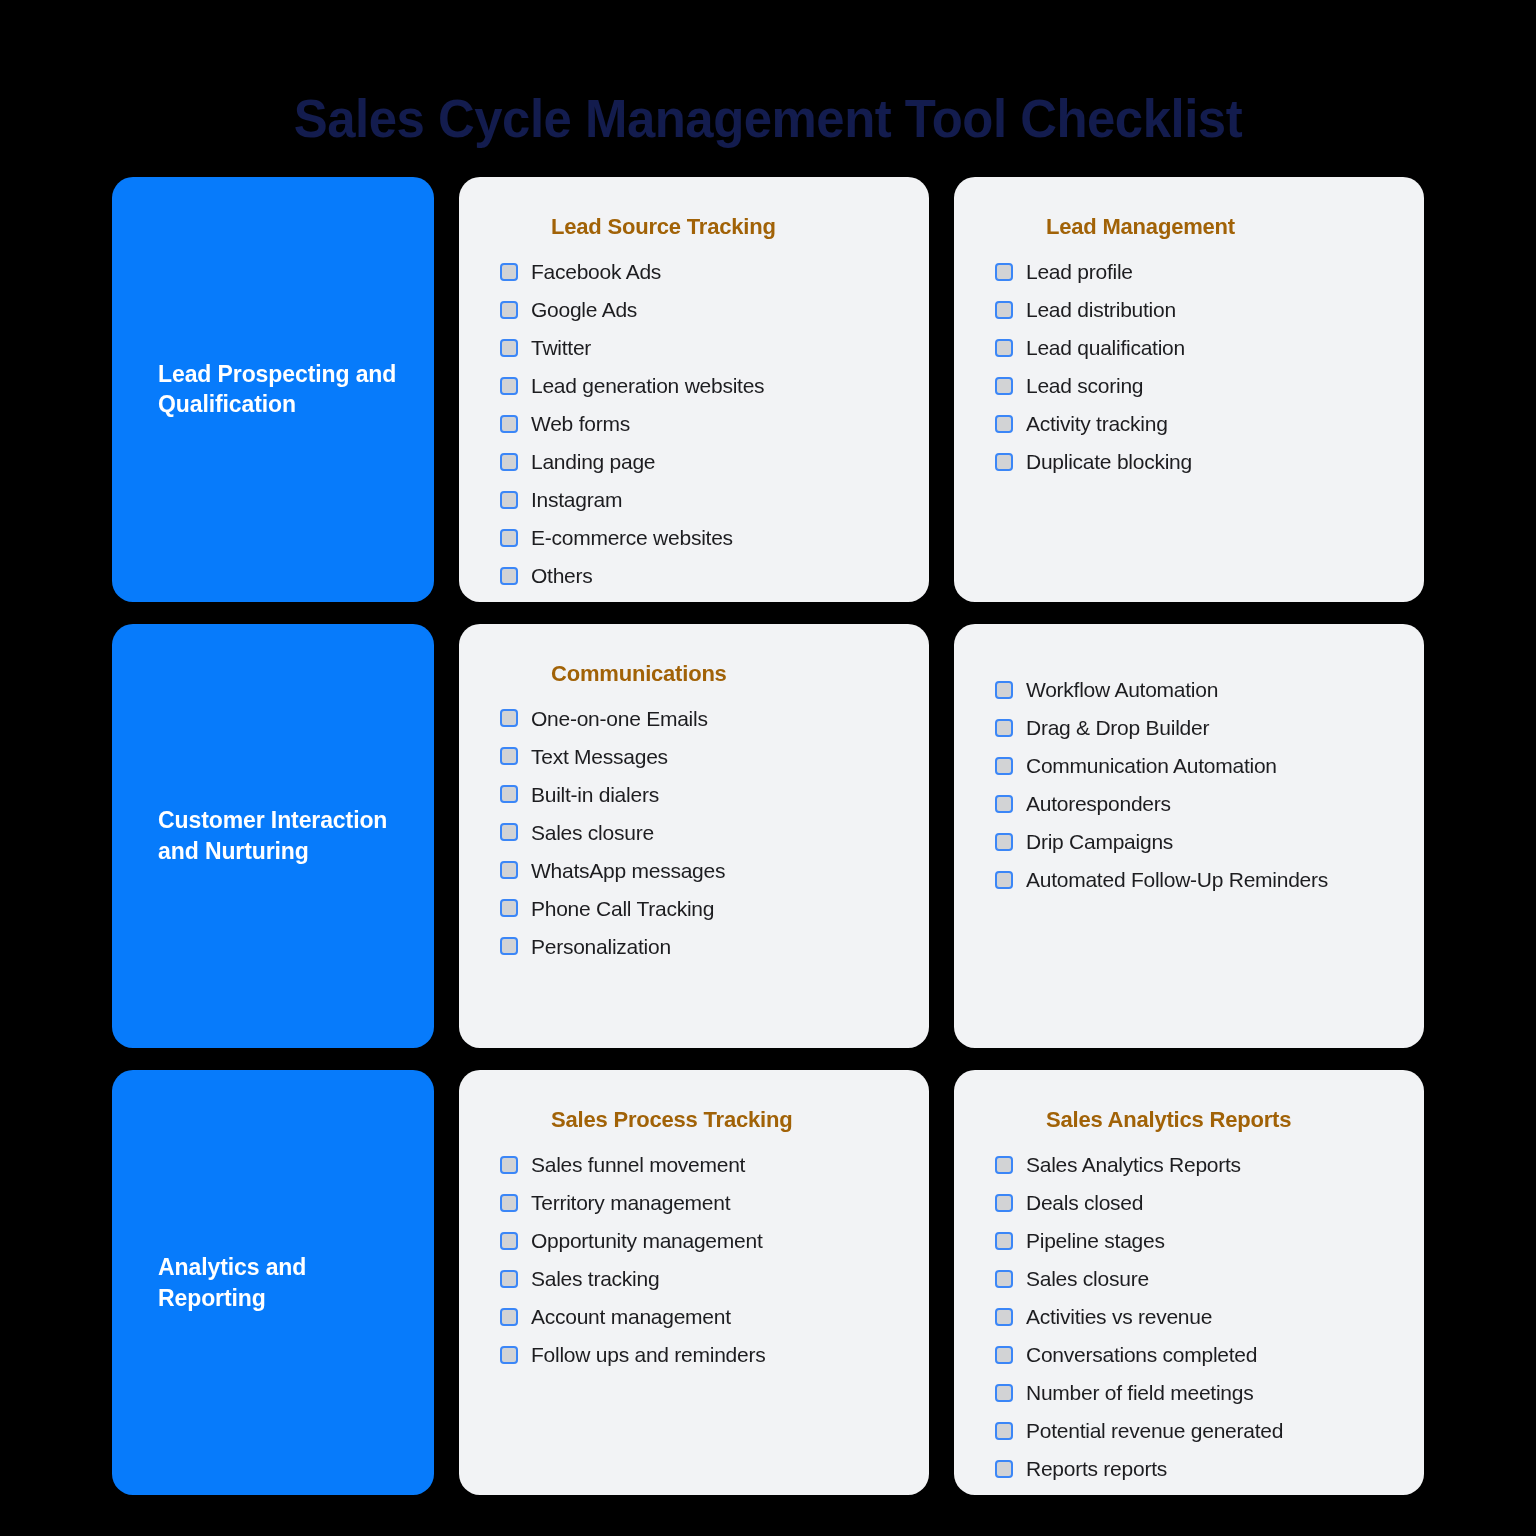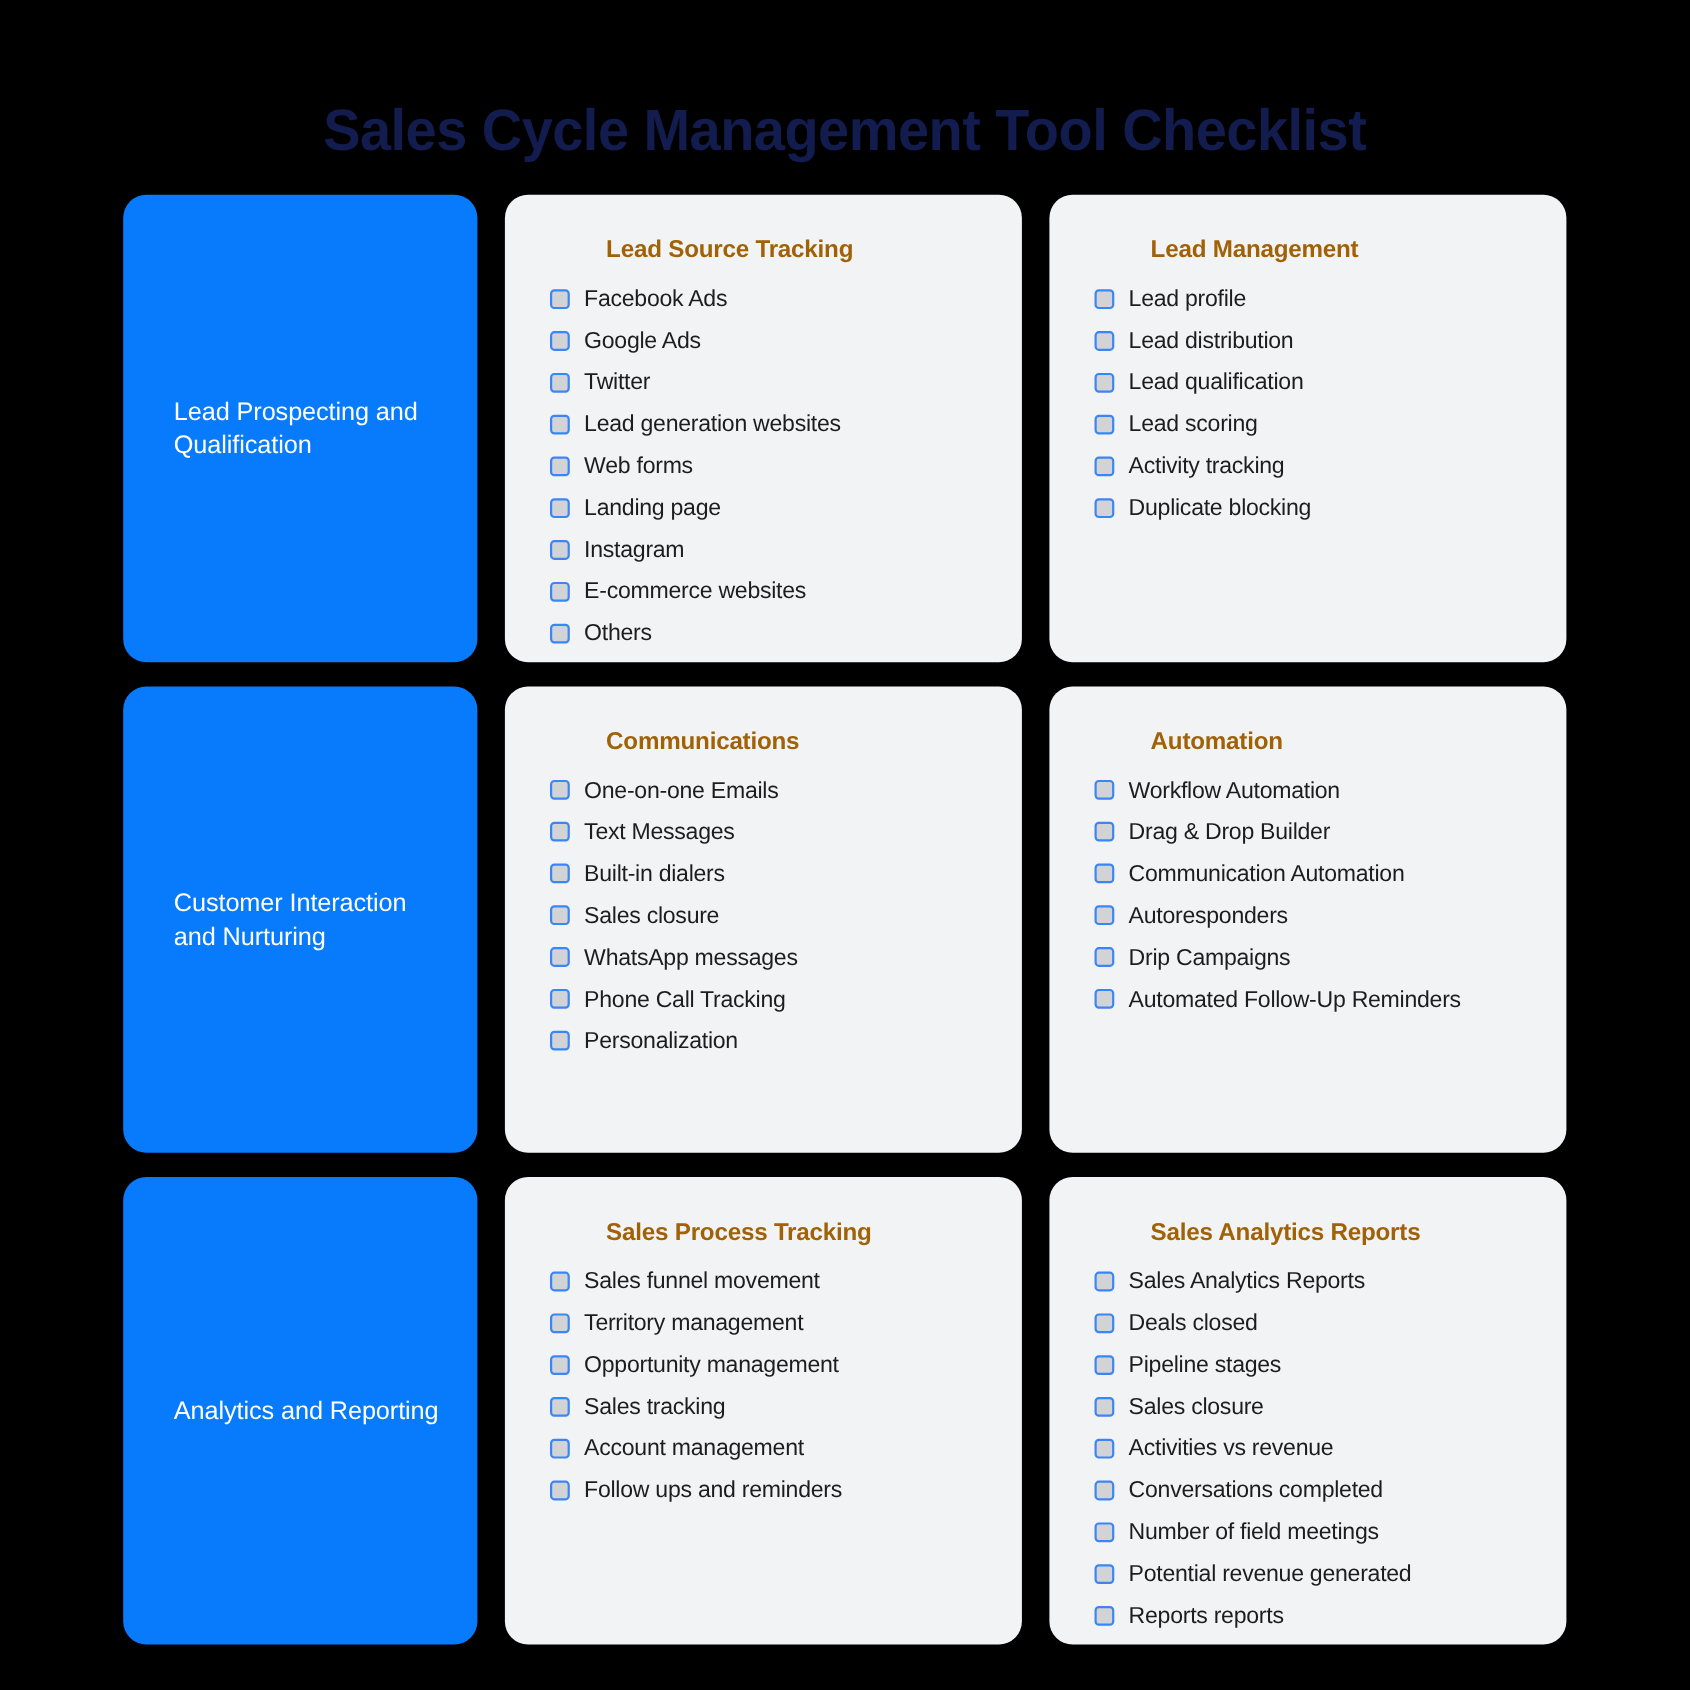--- a/index.html
+++ b/index.html
@@ -65,21 +65,21 @@
     display: flex;
     align-items: center;
     justify-content: flex-start;
     padding: 0 0 0 46px;
     box-sizing: border-box;
   }
   .label-card-text {
     color: #ffffff;
     font-family: "Liberation Sans", sans-serif;
     font-size: 23px;
-    font-weight: 400;
+    font-weight: 700;
     line-height: 1.33;
     letter-spacing: -0.1px;
     max-width: 250px;
   }
 
   
   .list-card {
     background: #f2f3f5;
     border-radius: 21px;
     padding: 36px 30px 30px 30px;
@@ -246,21 +246,20 @@
           <span class="checklist-label">Phone Call Tracking</span>
         </li>
         <li class="checklist-item">
           <span class="checkbox"></span>
           <span class="checklist-label">Personalization</span>
         </li>
       </ul>
     </div>
 
     <div class="list-card">
-      <div class="list-card-title">Automation</div>
       <ul class="checklist">
         <li class="checklist-item">
           <span class="checkbox"></span>
           <span class="checklist-label">Workflow Automation</span>
         </li>
         <li class="checklist-item">
           <span class="checkbox"></span>
           <span class="checklist-label">Drag &amp; Drop Builder</span>
         </li>
         <li class="checklist-item">

